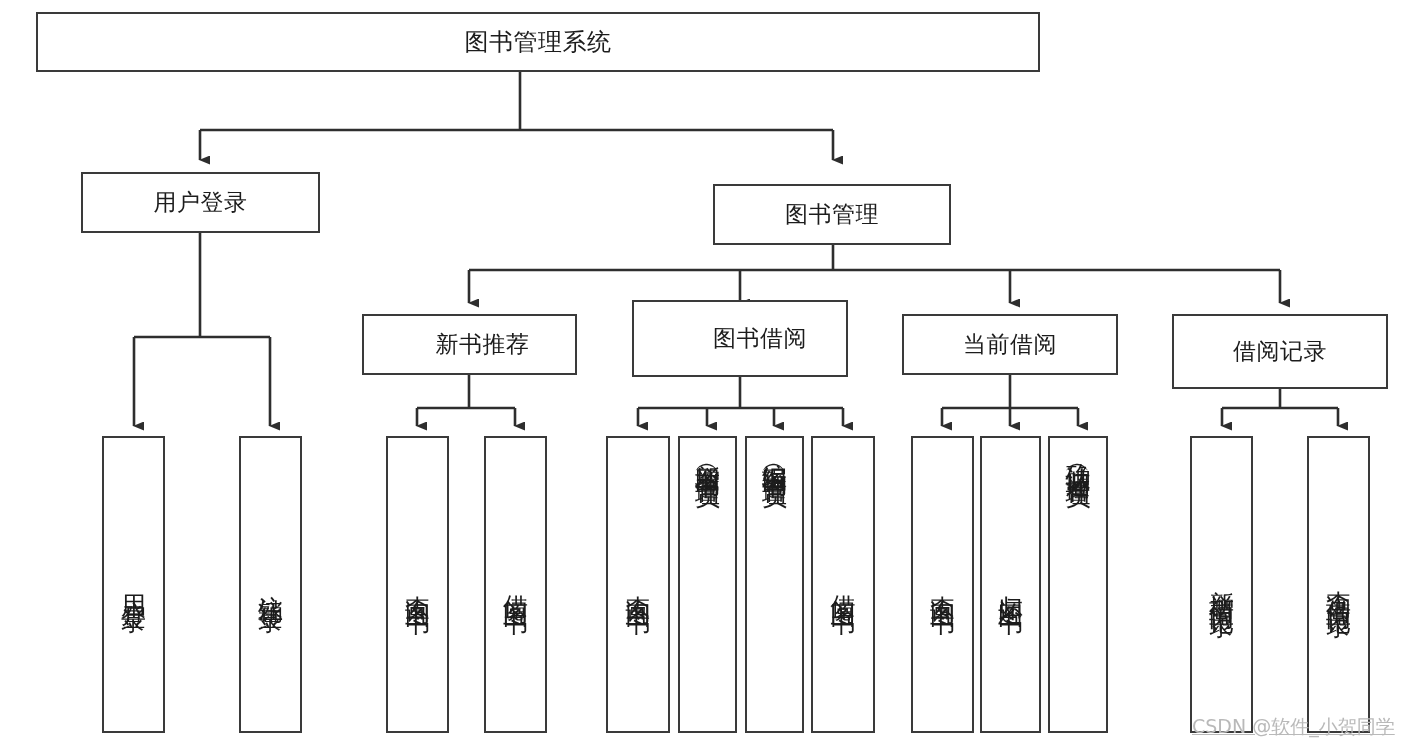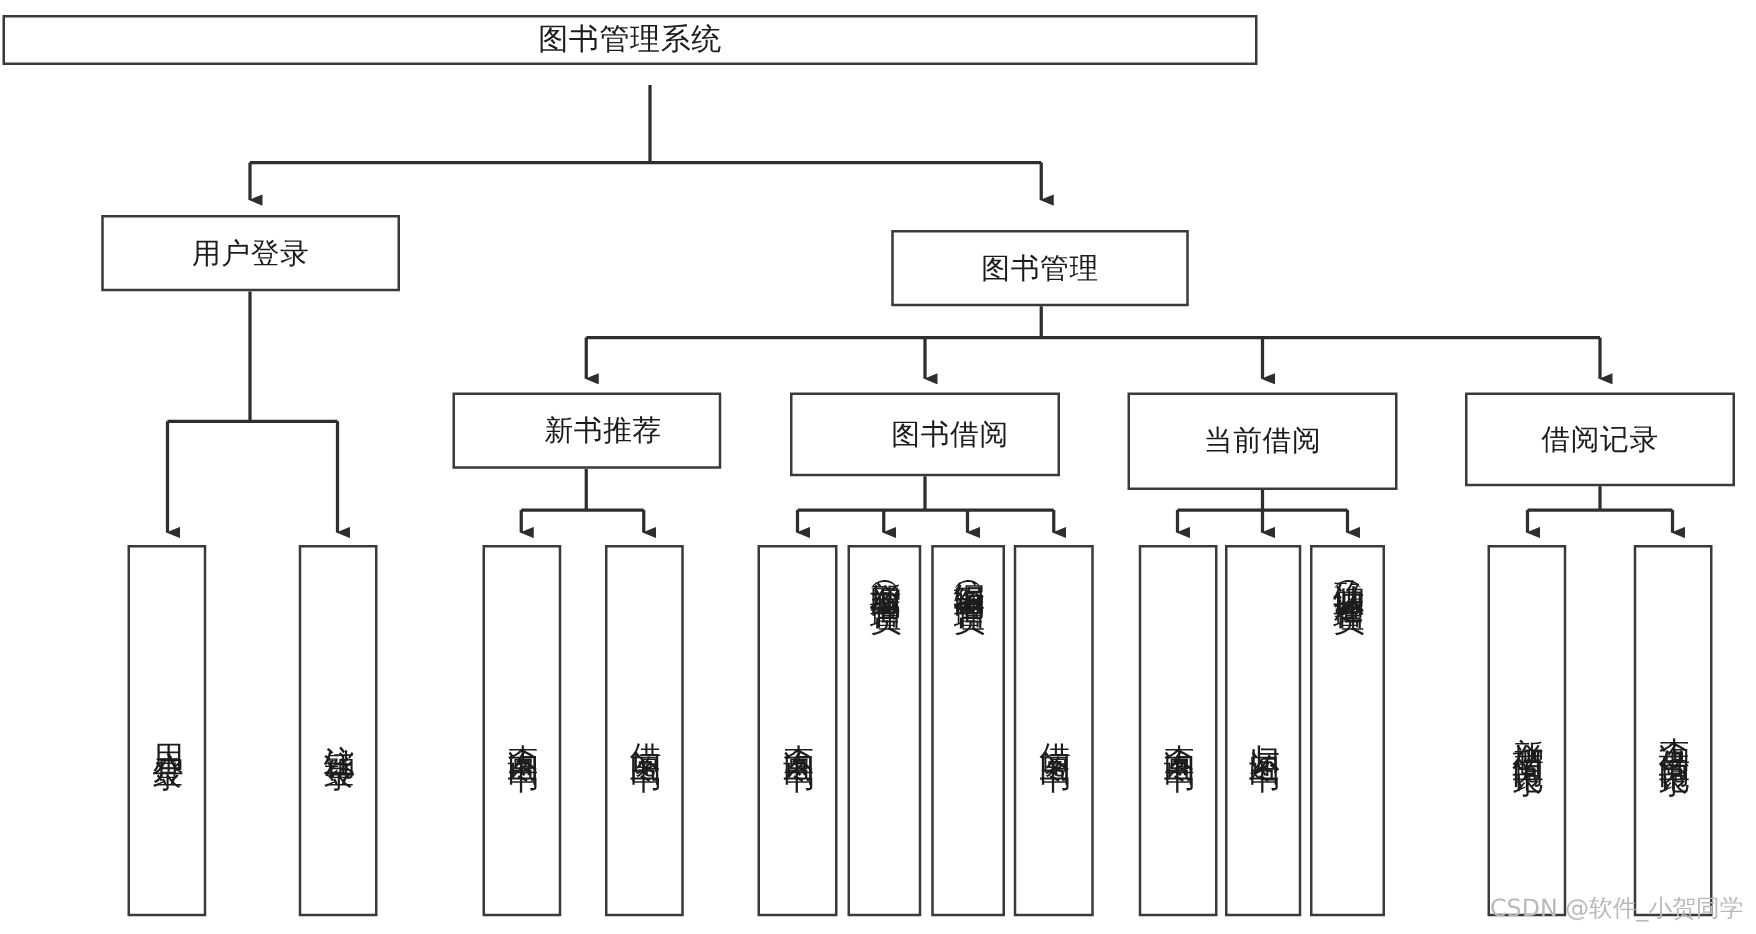--- a/index.html
+++ b/index.html
@@ -68,20 +68,21 @@
   .node.vert.tall-text .label {
     letter-spacing: 3px;
   }
   .watermark {
     position: absolute;
     font-size: 19px;
     color: #b9b9b9;
     white-space: nowrap;
     z-index: 3;
     font-family: "DejaVu Sans", "Liberation Sans", sans-serif;
+    text-decoration: underline;
   }
 </style>
 </head>
 <body>
 
 <div id="canvas">
 
   <svg class="wires" viewBox="0 0 1405 747" xmlns="http://www.w3.org/2000/svg">
     <defs>
       <marker id="arw" markerWidth="9" markerHeight="11" refX="4.5" refY="10" orient="auto" markerUnits="userSpaceOnUse">
@@ -125,41 +126,41 @@
       <path d="M1010,408 L1010,426" marker-end="url(#arw)"></path>
       <path d="M1078,408 L1078,426" marker-end="url(#arw)"></path>
 
       <path d="M1280,375 L1280,408"></path>
       <path d="M1222,408 L1338,408"></path>
       <path d="M1222,408 L1222,426" marker-end="url(#arw)"></path>
       <path d="M1338,408 L1338,426" marker-end="url(#arw)"></path>
     </g>
   </svg>
 
-  <div class="node horiz root" style="left:2px; top:12px; width:1004px; height:40px;">
+  <div class="node horiz root" style="left:36px; top:12px; width:1004px; height:60px;">
     <span class="label">图书管理系统</span>
   </div>
 
   <div class="node horiz" style="left:81px; top:172px; width:239px; height:61px;">
     <span class="label">用户登录</span>
   </div>
 
   <div class="node horiz" style="left:713px; top:172px; width:238px; height:61px;margin-top:12px;">
     <span class="label">图书管理</span>
   </div>
 
   <div class="node horiz" style="left:362px; top:314px; width:215px; height:61px;padding-left:26px;">
     <span class="label">新书推荐</span>
   </div>
 
-  <div class="node horiz" style="left:632px; top:314px; width:216px; height:67px;padding-left:40px;">
+  <div class="node horiz" style="left:632px; top:300px; width:216px; height:77px;padding-left:40px;">
     <span class="label">图书借阅</span>
   </div>
 
-  <div class="node horiz" style="left:902px; top:314px; width:216px; height:78px;">
+  <div class="node horiz" style="left:902px; top:314px; width:216px; height:61px;">
     <span class="label">当前借阅</span>
   </div>
 
   <div class="node horiz" style="left:1172px; top:314px; width:216px; height:75px;">
     <span class="label">借阅记录</span>
   </div>
 
   <div class="node vert" style="left:102px; top:436px; width:63px; height:297px;">
     <span class="label">用户登录</span>
   </div>

